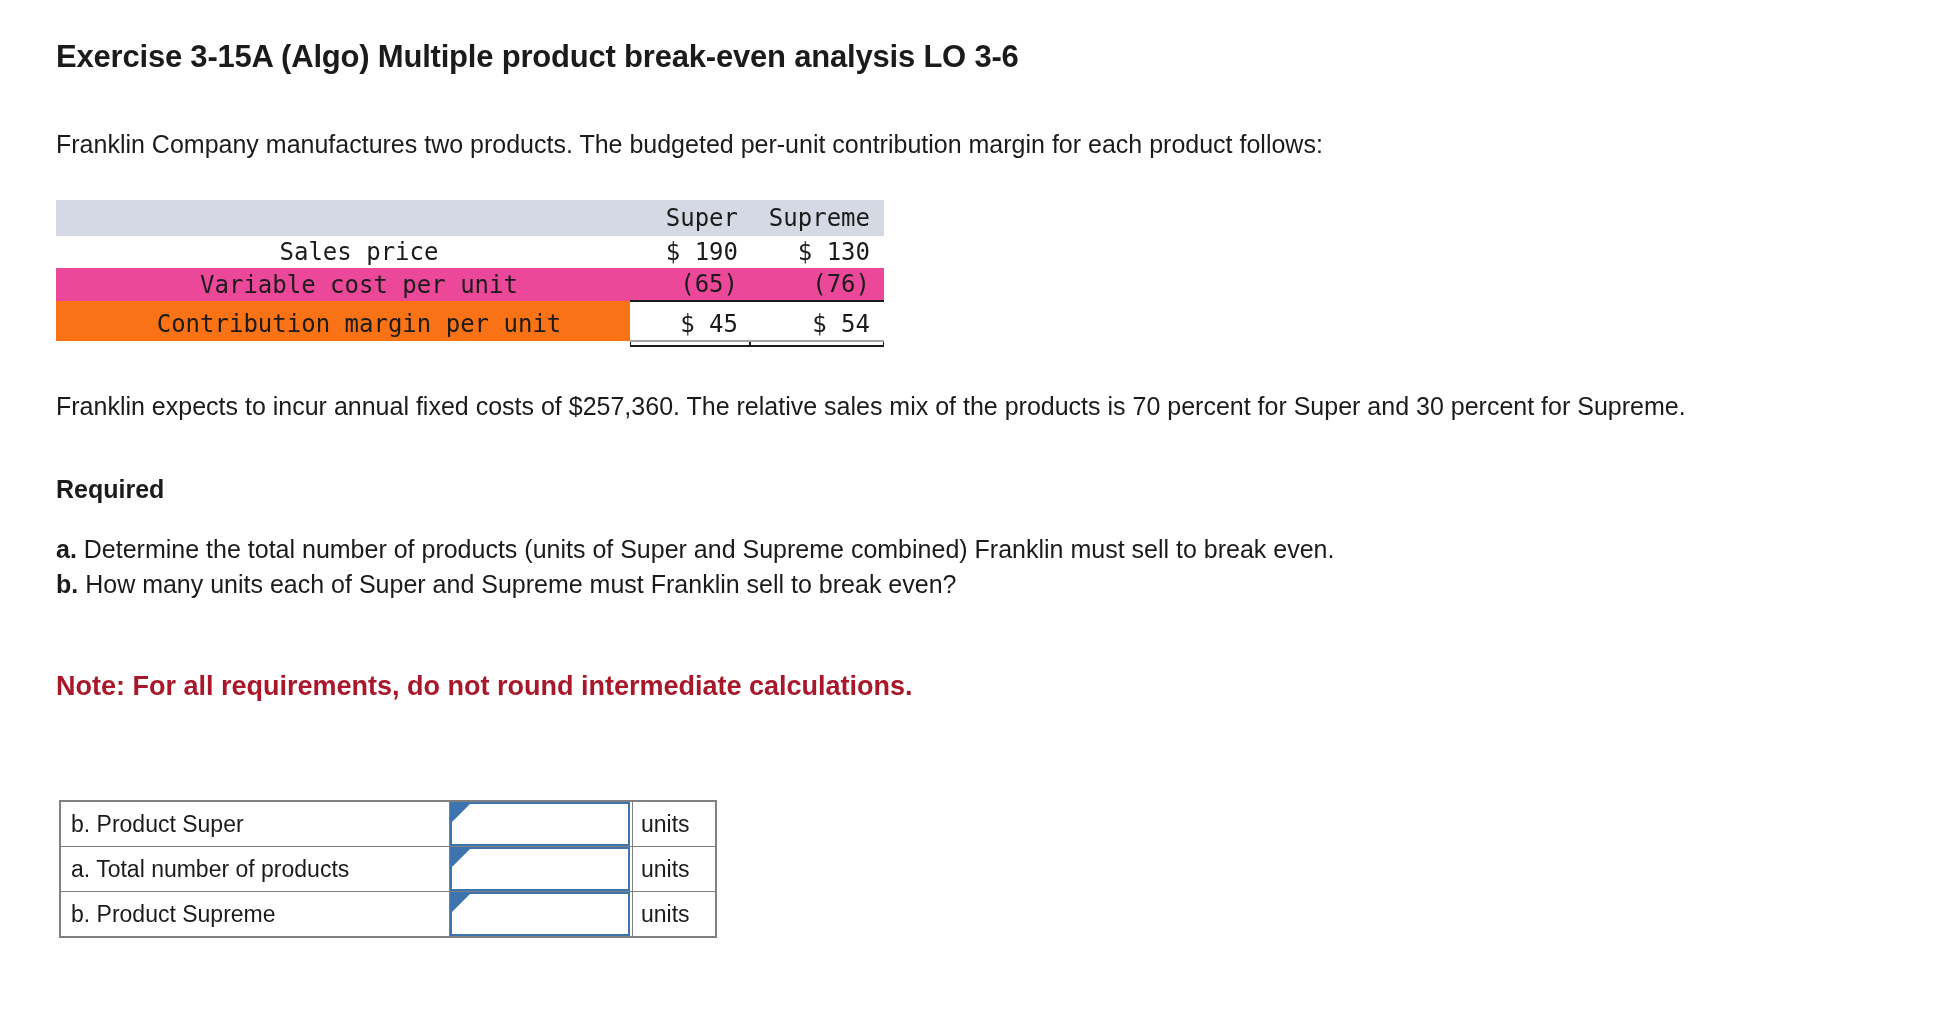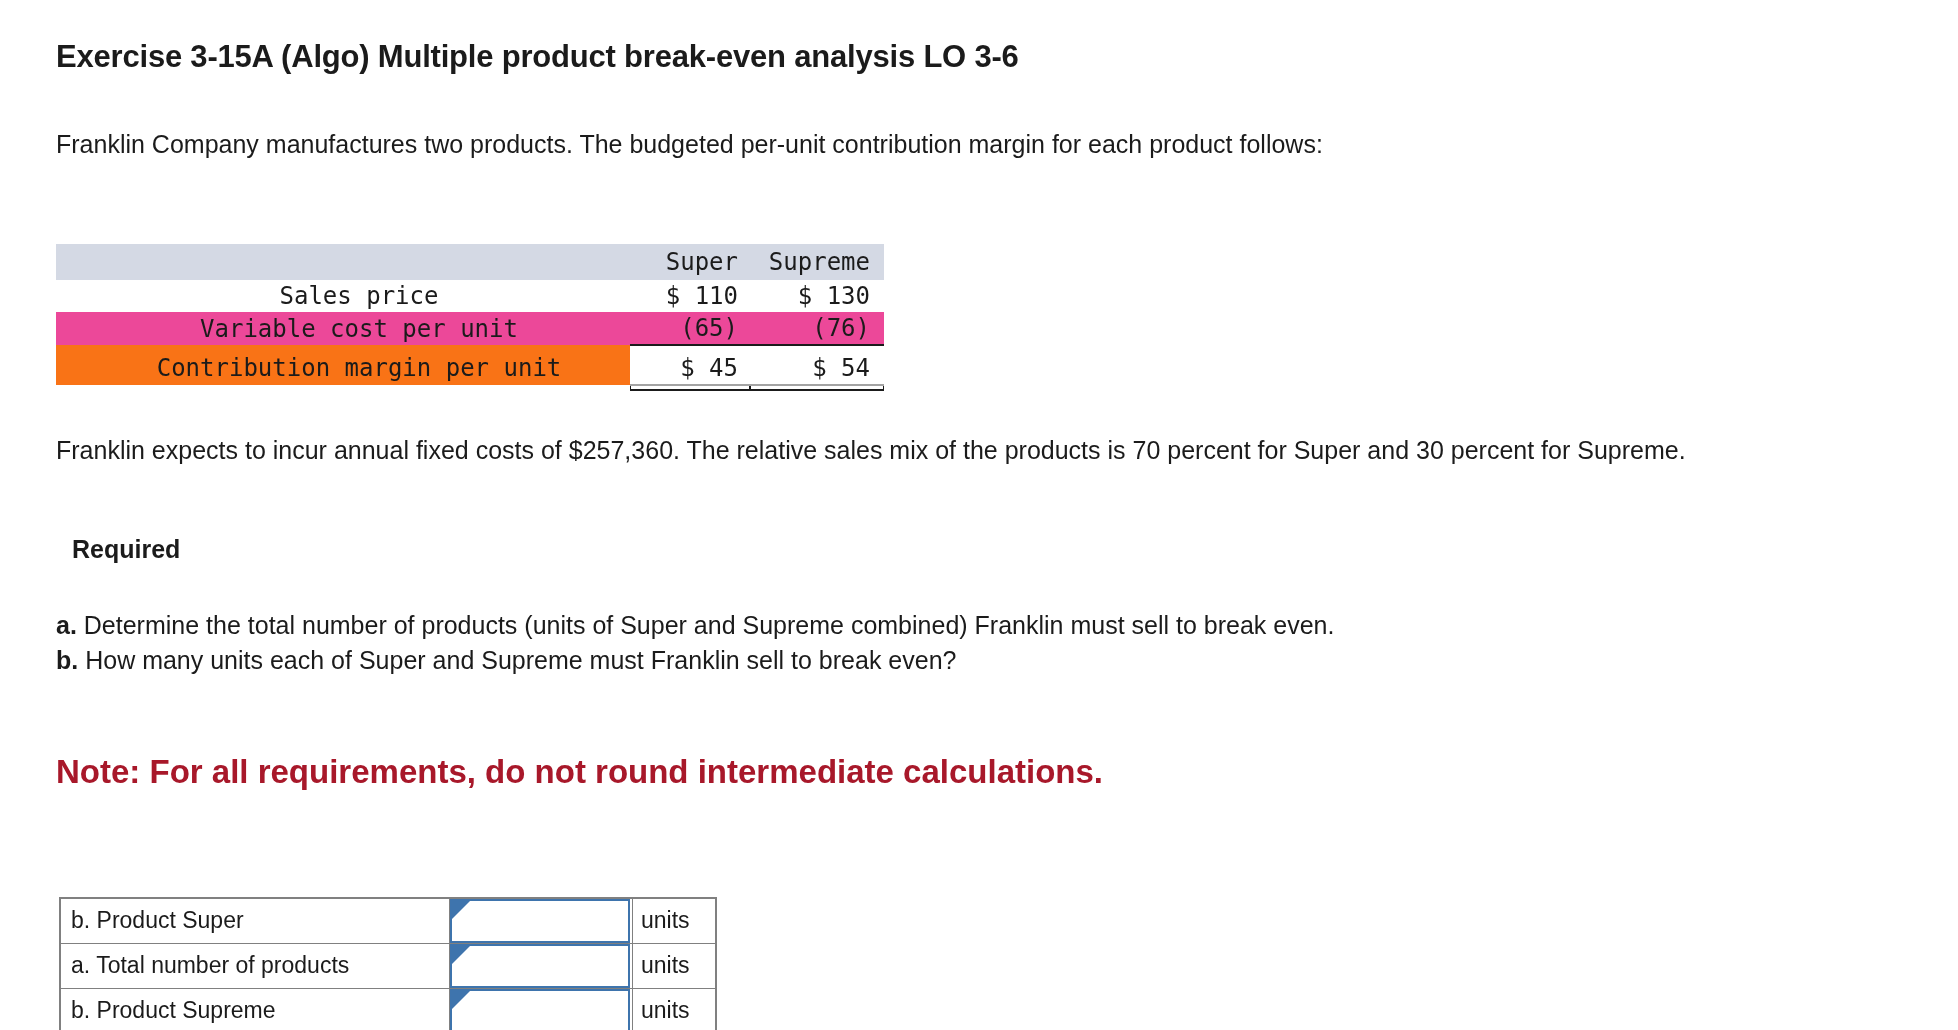--- a/index.html
+++ b/index.html
@@ -42,54 +42,53 @@
     color: #1b1b1b;
     margin: 0;
   }
   .para-intro { padding-top: 50px; }
   .para-fixed { padding-top: 47px; max-width: 1870px; }
 
   .required-heading {
     font-size: 25px;
     font-weight: bold;
     color: #1b1b1b;
-    margin: 16px;
+    margin: 0;
     padding-top: 50px;
   }
 
   .req-list {
     padding-top: 28px;
   }
   .req-item {
     font-size: 25px;
     line-height: 1.42;
     color: #1b1b1b;
   }
   .req-item .lbl { font-weight: bold; }
 
   .note-line {
-    font-size: 33px;
+    font-size: 27px;
     font-weight: bold;
     color: #a8182a;
     padding-top: 37px;
     line-height: 1.42;
   }
 
   
   .fin-table-wrap {
     padding-top: 38px;
   }
   table.fin-table {
     border-collapse: collapse;
     font-family: "DejaVu Sans Mono", "Liberation Mono", monospace;
     font-size: 24px;
     color: #1b1b1b;
     table-layout: fixed;
     margin-left: 0px;
-    margin-top: 44px;
   }
   table.fin-table th,
   table.fin-table td {
     padding: 0;
     font-weight: normal;
     vertical-align: middle;
     white-space: pre;
   }
   .fin-label {
     width: 530px;
@@ -191,21 +190,21 @@
   <div class="fin-table-wrap">
     <table class="fin-table">
       <tbody>
         <tr class="fin-head">
           <th class="fin-label"></th>
           <th class="fin-num">Super</th>
           <th class="fin-num-2">Supreme</th>
         </tr>
         <tr class="fin-row">
           <td class="fin-label">Sales price</td>
-          <td class="fin-num">$ 110</td>
+          <td class="fin-num">$ 190</td>
           <td class="fin-num-2">$ 130</td>
         </tr>
         <tr class="fin-row-alt">
           <td class="fin-label">Variable cost per unit</td>
           <td class="fin-num">(65)</td>
           <td class="fin-num-2">(76)</td>
         </tr>
         <tr class="fin-total">
           <td class="fin-label">Contribution margin per unit</td>
           <td class="fin-num">$ 45</td>

